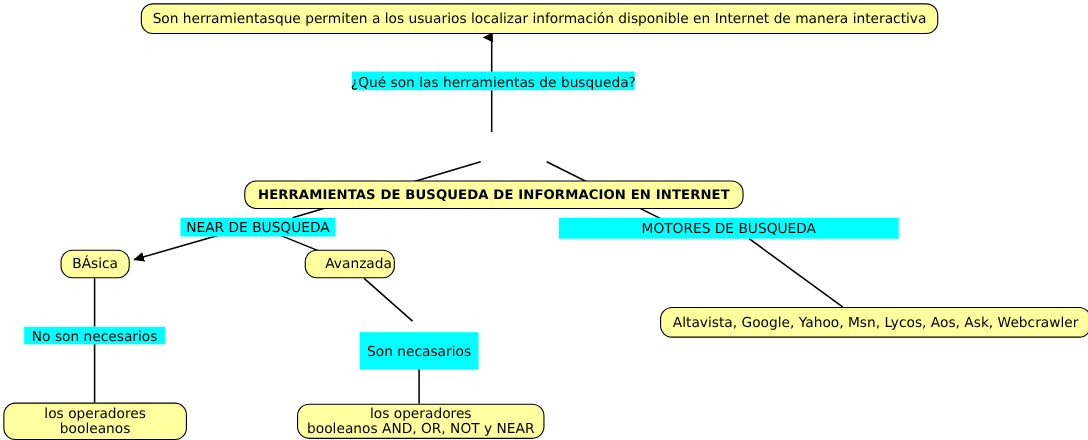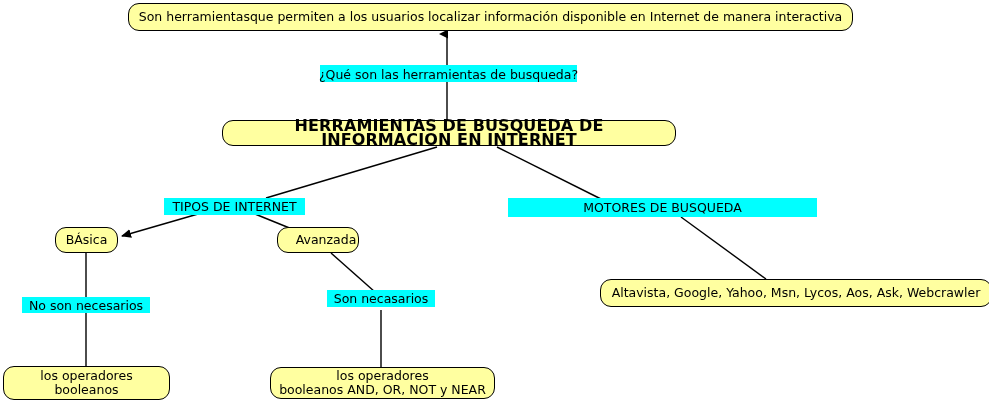--- a/index.html
+++ b/index.html
@@ -41,22 +41,23 @@
     background: #ffffa0;
     border: 1.5px solid #000000;
     border-radius: 11px;
     color: #000000;
     font-size: 12.5px;
     line-height: 14px;
     padding: 2px 8px;
   }
   .concept.title {
     font-weight: bold;
-    font-size: 16px;
+    font-size: 12px;
     letter-spacing: 0.1px;
+    margin-top: 44px;
   }
   
   .linkphrase {
     background: #00ffff;
     color: #000000;
     border: none;
     font-size: 12.5px;
     line-height: 15px;
     padding: 0 3px;
     white-space: nowrap;
@@ -109,40 +110,40 @@
 
   <div class="node linkphrase" style="left:320px; top:65px; width:257px; height:17px;align-items:flex-end;">
     <span>¿Qué son las herramientas de busqueda?</span>
   </div>
 
   <div class="node concept title" style="left:222px; top:120px; width:454px; height:26px;">
     <span>HERRAMIENTAS DE BUSQUEDA DE INFORMACION EN INTERNET</span>
   </div>
 
   <div class="node linkphrase" style="left:164px; top:198px; width:141px; height:17px;">
-    <span>TIPOS DE INTERNET</span>
+    <span>NEAR DE BUSQUEDA</span>
   </div>
 
   <div class="node linkphrase" style="left:508px; top:198px; width:309px; height:19px;">
     <span>MOTORES DE BUSQUEDA</span>
   </div>
 
   <div class="node concept" style="left:55px; top:227px; width:63px; height:26px;">
     <span>BÁsica</span>
   </div>
 
   <div class="node concept" style="left:277px; top:227px; width:82px; height:26px;padding-left:24px;">
     <span>Avanzada</span>
   </div>
 
   <div class="node linkphrase" style="left:22px; top:297px; width:128px; height:16px;">
     <span>No son necesarios</span>
   </div>
 
-  <div class="node linkphrase" style="left:327px; top:290px; width:108px; height:17px;">
+  <div class="node linkphrase" style="left:327px; top:302px; width:108px; height:34px;">
     <span>Son necasarios</span>
   </div>
 
   <div class="node concept" style="left:3px; top:366px; width:167px; height:34px;">
     <span>los operadores booleanos</span>
   </div>
 
   <div class="node concept multiline" style="left:270px; top:367px; width:225px; height:32px;">
     <span class="multiline">los operadores
 booleanos AND, OR, NOT y NEAR</span>

